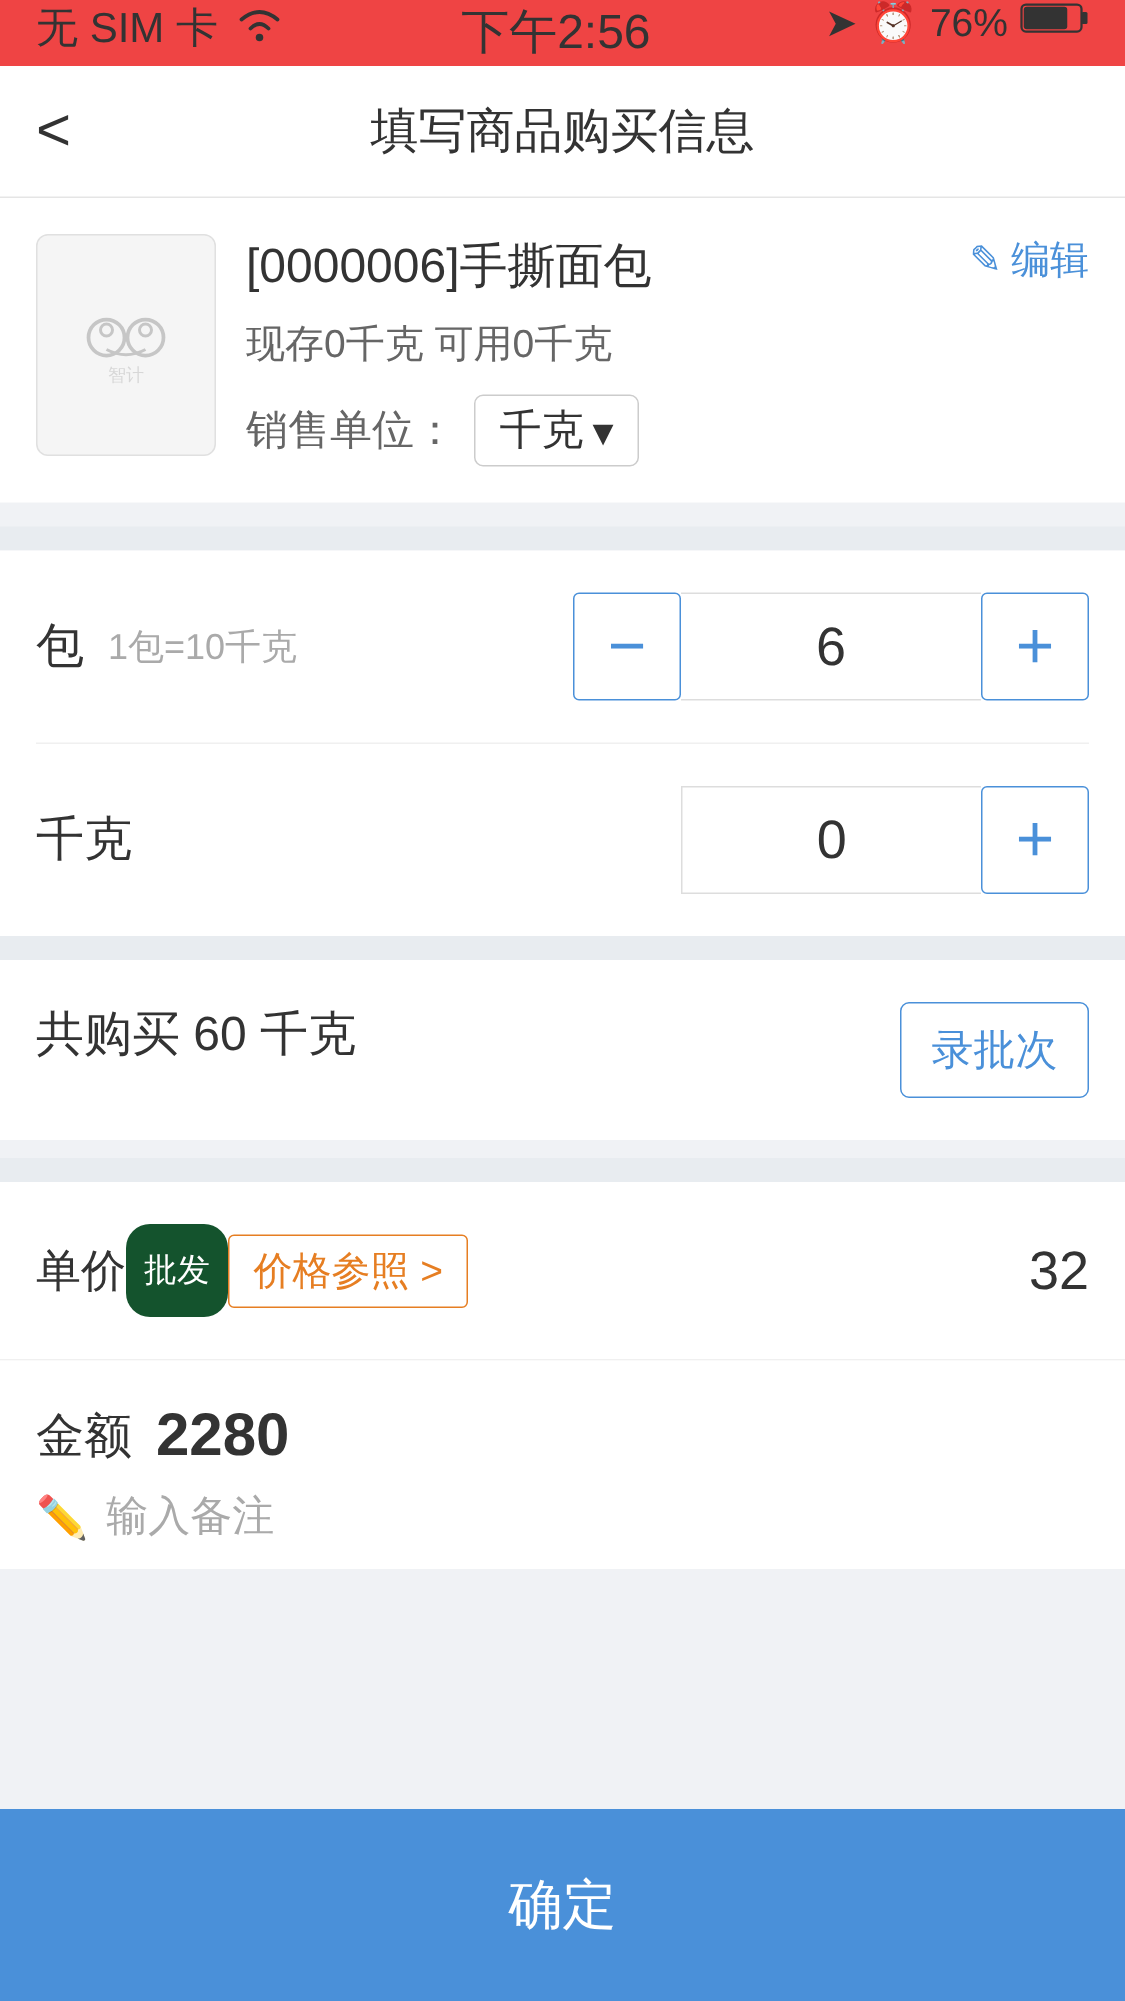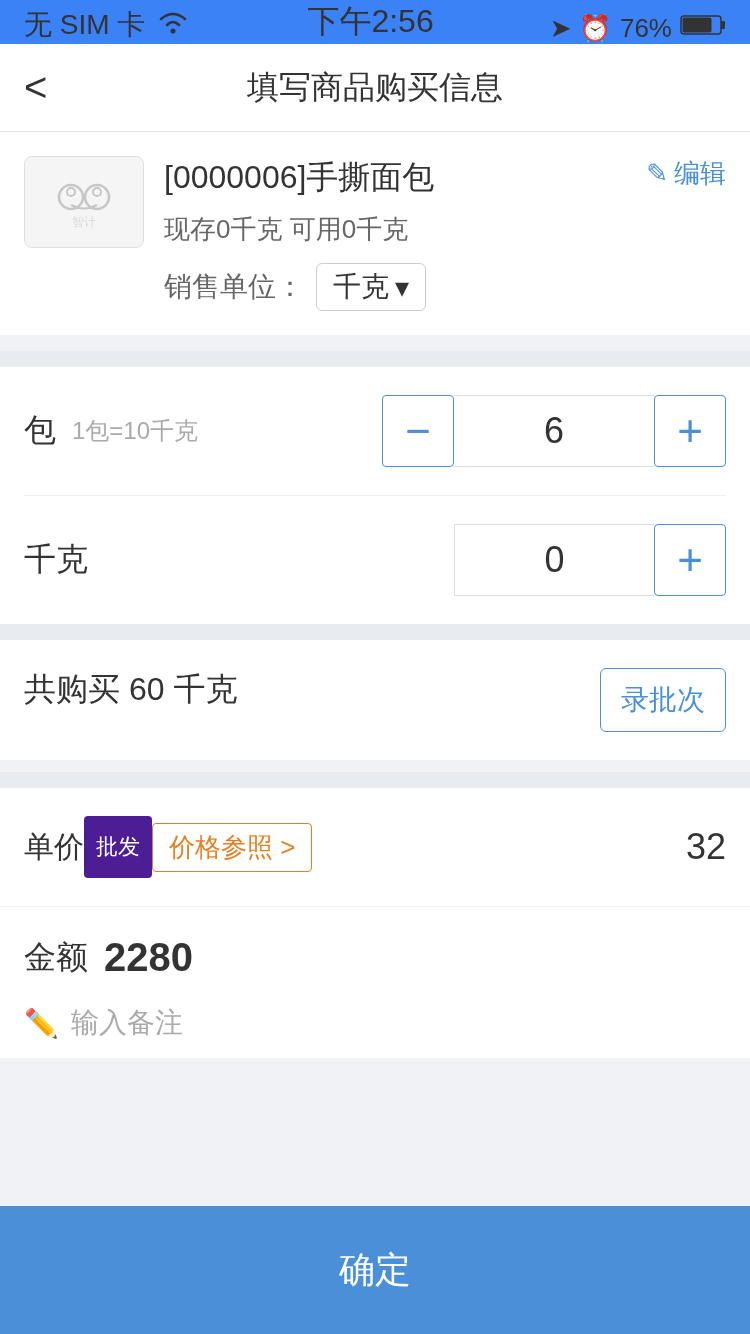--- a/index.html
+++ b/index.html
@@ -9,23 +9,23 @@
       min-height: 1334px;
       font-family: -apple-system, "PingFang SC", "Helvetica Neue", Arial, sans-serif;
       background: #f0f2f5;
       font-size: 32px;
       color: #333;
     }
 
     
     .status-bar {
       height: 44px;
-      background: #3b82f6;
-      display: flex;
-      align-items: flex-end;
+      background: #ef4444;
+      display: flex;
+      align-items: flex-start;
       justify-content: space-between;
       padding: 0 24px;
       font-size: 28px;
       color: #333;
     }
     .status-left { display: flex; align-items: center; gap: 10px; }
     .status-center { font-size: 32px; font-weight: 500; }
     .status-right { display: flex; align-items: center; gap: 8px; font-size: 26px; }
 
     
@@ -55,21 +55,21 @@
     .product-card {
       background: #fff;
       padding: 24px;
       display: flex;
       align-items: flex-start;
       gap: 20px;
       margin-bottom: 16px;
     }
     .product-image {
       width: 120px;
-      height: 92px;
+      height: 148px;
       background: #f5f5f5;
       border: 1px solid #e0e0e0;
       border-radius: 8px;
       display: flex;
       align-items: center;
       justify-content: center;
       flex-shrink: 0;
     }
     .product-image svg { opacity: 0.5; }
     .product-info { flex: 1; }
@@ -210,25 +210,25 @@
     
     .price-section {
       background: #fff;
       padding: 28px 24px;
       border-bottom: 1px solid #f0f0f0;
       display: flex;
       align-items: center;
     }
     .price-label { font-size: 30px; color: #333; }
     .price-tag {
-      background: #4c1d95;
+      background: #14532d;
       color: #fff;
       font-size: 22px;
       padding: 16px 12px;
-      border-radius: 4px;
+      border-radius: 16px;
     }
     .price-ref-btn {
       border: 1.5px solid #e67e22;
       border-radius: 4px;
       padding: 6px 16px;
       font-size: 26px;
       color: #e67e22;
       background: #fff;
       cursor: pointer;
       display: flex;
@@ -246,21 +246,21 @@
     
     .amount-section {
       background: #fff;
       padding: 28px 24px;
       padding-bottom: 16px;
     }
     .amount-row {
       display: flex;
       align-items: center;
       gap: 16px;
-      margin-bottom: 24px;
+      margin-bottom: 12px;
     }
     .amount-label { font-size: 32px; color: #333; }
     .amount-value { font-size: 40px; color: #333; font-weight: 600; }
     .note-row {
       display: flex;
       align-items: center;
       gap: 12px;
       color: #aaa;
       font-size: 28px;
     }

